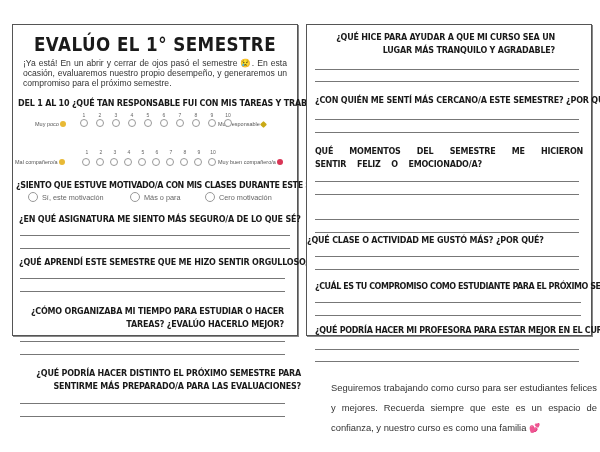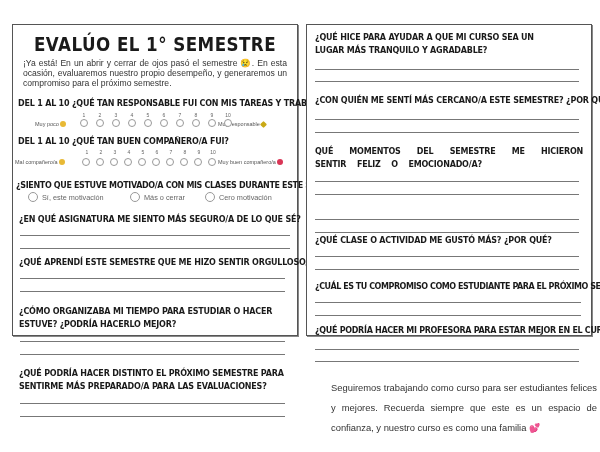--- a/index.html
+++ b/index.html
@@ -10,21 +10,21 @@
     position: absolute;
     top: 24px;
     height: 312px;
     border: 1px solid #555;
     box-shadow: 1px 1px 0 #888;
     background: #fff;
   }
   .panel.left { left: 12px; width: 286px; }
   .panel.right { left: 306px; width: 286px; }
 
-  .abs { position: absolute; }
+  .abs { position: absolute; text-align: right; }
 
   .title {
     left: 0; right: 0; top: 8px;
     text-align: center;
     font-family: "DejaVu Sans", sans-serif;
     font-size: 19px;
     font-weight: bold;
     letter-spacing: 0.5px;
     color: #1a1a1a;
     transform: scaleX(0.88);
@@ -126,21 +126,20 @@
     <span class="scale-circle" style="left:99px;"></span>
     <span class="scale-circle" style="left:115px;"></span>
     <span class="scale-circle" style="left:131px;"></span>
     <span class="scale-circle" style="left:147px;"></span>
     <span class="scale-circle" style="left:163px;"></span>
     <span class="scale-circle" style="left:179px;"></span>
     <span class="scale-circle" style="left:195px;"></span>
     <span class="scale-circle" style="left:211px;"></span>
   </div>
 
-  <div class="abs q" style="left:5px; top:111px; white-space:nowrap;">DEL 1 AL 10 ¿QUÉ TAN BUEN COMPAÑERO/A FUI?</div>
   <div class="scale-row" style="top:124px;">
     <span class="scale-label" style="left:2px; top:10px;"><span>Mal compañero/a</span><span class="emoji" style="background:#e8b935;"></span></span>
     <span class="scale-label" style="left:205px; top:10px;"><span>Muy buen compañero/a</span><span class="emoji" style="background:#d93556;"></span></span>
 
     <span class="scale-num" style="left:69px;">1</span>
     <span class="scale-num" style="left:83px;">2</span>
     <span class="scale-num" style="left:97px;">3</span>
     <span class="scale-num" style="left:111px;">4</span>
     <span class="scale-num" style="left:125px;">5</span>
     <span class="scale-num" style="left:139px;">6</span>
@@ -156,57 +155,57 @@
     <span class="scale-circle" style="left:125px; top:9px;"></span>
     <span class="scale-circle" style="left:139px; top:9px;"></span>
     <span class="scale-circle" style="left:153px; top:9px;"></span>
     <span class="scale-circle" style="left:167px; top:9px;"></span>
     <span class="scale-circle" style="left:181px; top:9px;"></span>
     <span class="scale-circle" style="left:195px; top:9px;"></span>
   </div>
 
   <div class="abs q" style="left:3px; top:155px; white-space:nowrap; letter-spacing:-0.35px;">¿SIENTO QUE ESTUVE MOTIVADO/A CON MIS CLASES DURANTE ESTE SEMESTRE?</div>
   <div class="opt" style="left:15px; top:167px;"><span class="radio"></span><span>Sí, este motivación</span></div>
-  <div class="opt" style="left:117px; top:167px;"><span class="radio"></span><span>Más o cerrar</span></div>
+  <div class="opt" style="left:117px; top:167px;"><span class="radio"></span><span>Más o para</span></div>
   <div class="opt" style="left:192px; top:167px;"><span class="radio"></span><span>Cero motivación</span></div>
 
   <div class="abs q" style="left:6px; top:189px; white-space:nowrap;">¿EN QUÉ ASIGNATURA ME SIENTO MÁS SEGURO/A DE LO QUE SÉ?</div>
   <div class="line" style="left:7px; width:270px; top:210px;"></div>
   <div class="line" style="left:7px; width:270px; top:223px;"></div>
 
   <div class="abs q" style="left:6px; top:232px; white-space:nowrap;">¿QUÉ APRENDÍ ESTE SEMESTRE QUE ME HIZO SENTIR ORGULLOSO/A?</div>
   <div class="line" style="left:7px; width:265px; top:253px;"></div>
   <div class="line" style="left:7px; width:265px; top:266px;"></div>
 
-  <div class="abs q" style="left:6px; top:281px; width:265px;">¿CÓMO ORGANIZABA MI TIEMPO PARA ESTUDIAR O HACER ESTUVE? ¿PODRÍA HACERLO MEJOR?</div>
+  <div class="abs q" style="left:6px; top:281px; width:265px;">¿CÓMO ORGANIZABA MI TIEMPO PARA ESTUDIAR O HACER TAREAS? ¿EVALÚO HACERLO MEJOR?</div>
   <div class="line" style="left:7px; width:265px; top:316px;"></div>
   <div class="line" style="left:7px; width:265px; top:329px;"></div>
 
-  <div class="abs q" style="left:6px; top:343px; width:268px;">¿QUÉ PODRÍA HACER DISTINTO EL PRÓXIMO SEMESTRE PARA SENTIRME MÁS PREPARADO/A PARA LAS EVALUACIONES?</div>
+  <div class="abs q" style="left:20px; top:343px; width:268px;">¿QUÉ PODRÍA HACER DISTINTO EL PRÓXIMO SEMESTRE PARA SENTIRME MÁS PREPARADO/A PARA LAS EVALUACIONES?</div>
   <div class="line" style="left:7px; width:265px; top:378px;"></div>
   <div class="line" style="left:7px; width:265px; top:391px;"></div>
 </div>
 
 <div class="panel right">
   <div class="abs q" style="left:8px; top:7px; width:240px;">¿QUÉ HICE PARA AYUDAR A QUE MI CURSO SEA UN LUGAR MÁS TRANQUILO Y AGRADABLE?</div>
   <div class="line" style="left:8px; width:264px; top:44px;"></div>
   <div class="line" style="left:8px; width:264px; top:56px;"></div>
 
   <div class="abs q" style="left:8px; top:70px; white-space:nowrap;">¿CON QUIÉN ME SENTÍ MÁS CERCANO/A ESTE SEMESTRE? ¿POR QUÉ?</div>
   <div class="line" style="left:8px; width:264px; top:94px;"></div>
   <div class="line" style="left:8px; width:264px; top:107px;"></div>
 
   <div class="abs q justify" style="left:8px; top:121px; width:268px; word-spacing:8px;">QUÉ MOMENTOS DEL SEMESTRE ME HICIERON SENTIR FELIZ O EMOCIONADO/A?</div>
   <div class="line" style="left:8px; width:264px; top:156px;"></div>
   <div class="line" style="left:8px; width:264px; top:169px;"></div>
 
   <div class="line" style="left:8px; width:264px; top:194px;"></div>
   <div class="line" style="left:8px; width:264px; top:207px;"></div>
 
-  <div class="abs q" style="left:8px; top:210px; white-space:nowrap;">¿QUÉ CLASE O ACTIVIDAD ME GUSTÓ MÁS? ¿POR QUÉ?</div>
+  <div class="abs q" style="left:0; top:210px; white-space:nowrap;">¿QUÉ CLASE O ACTIVIDAD ME GUSTÓ MÁS? ¿POR QUÉ?</div>
   <div class="line" style="left:8px; width:264px; top:231px;"></div>
   <div class="line" style="left:8px; width:264px; top:244px;"></div>
 
   <div class="abs q" style="left:8px; top:256px; white-space:nowrap; letter-spacing:-0.45px;">¿CUÁL ES TU COMPROMISO COMO ESTUDIANTE PARA EL PRÓXIMO SEMESTRE?</div>
   <div class="line" style="left:8px; width:266px; top:277px;"></div>
   <div class="line" style="left:8px; width:266px; top:290px;"></div>
 
   <div class="abs q" style="left:8px; top:300px; white-space:nowrap; letter-spacing:-0.3px;">¿QUÉ PODRÍA HACER MI PROFESORA PARA ESTAR MEJOR EN EL CURSO?</div>
   <div class="line" style="left:8px; width:264px; top:324px;"></div>
   <div class="line" style="left:8px; width:264px; top:336px;"></div>

